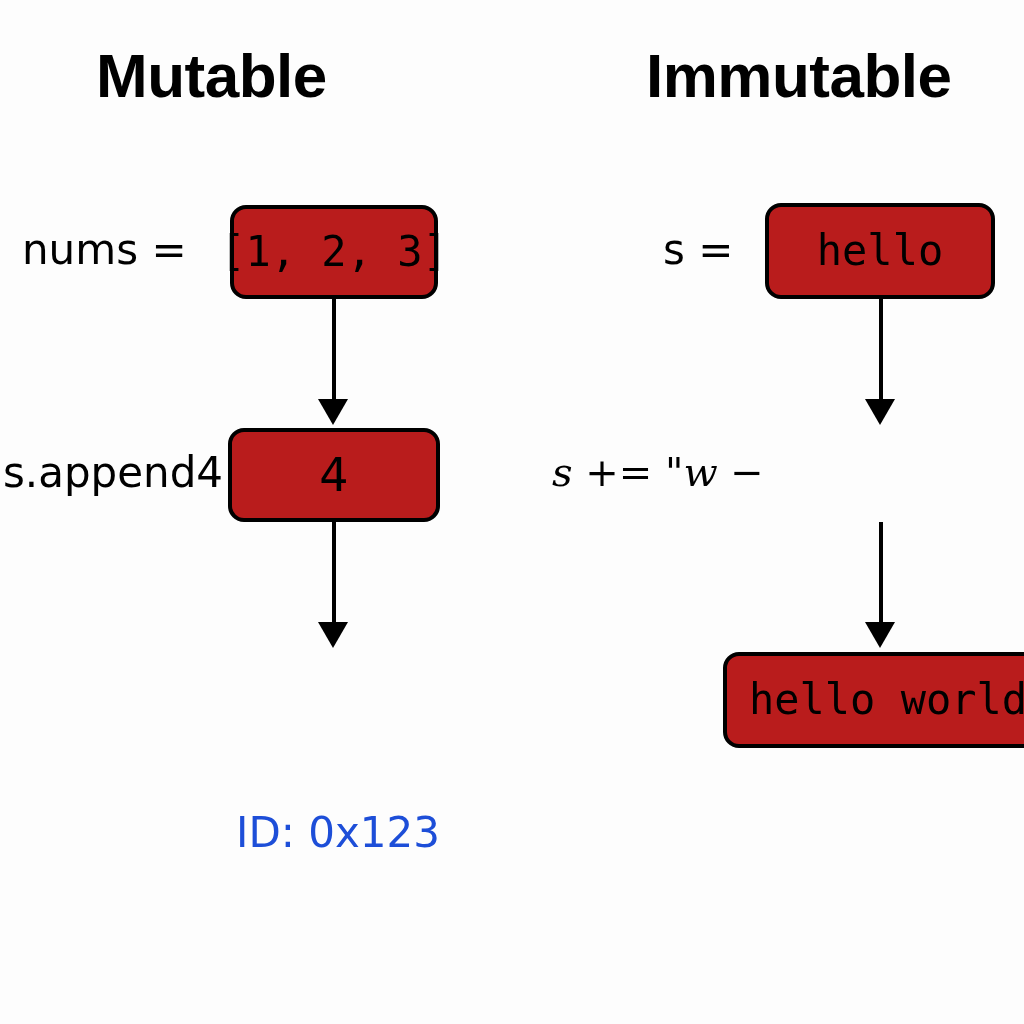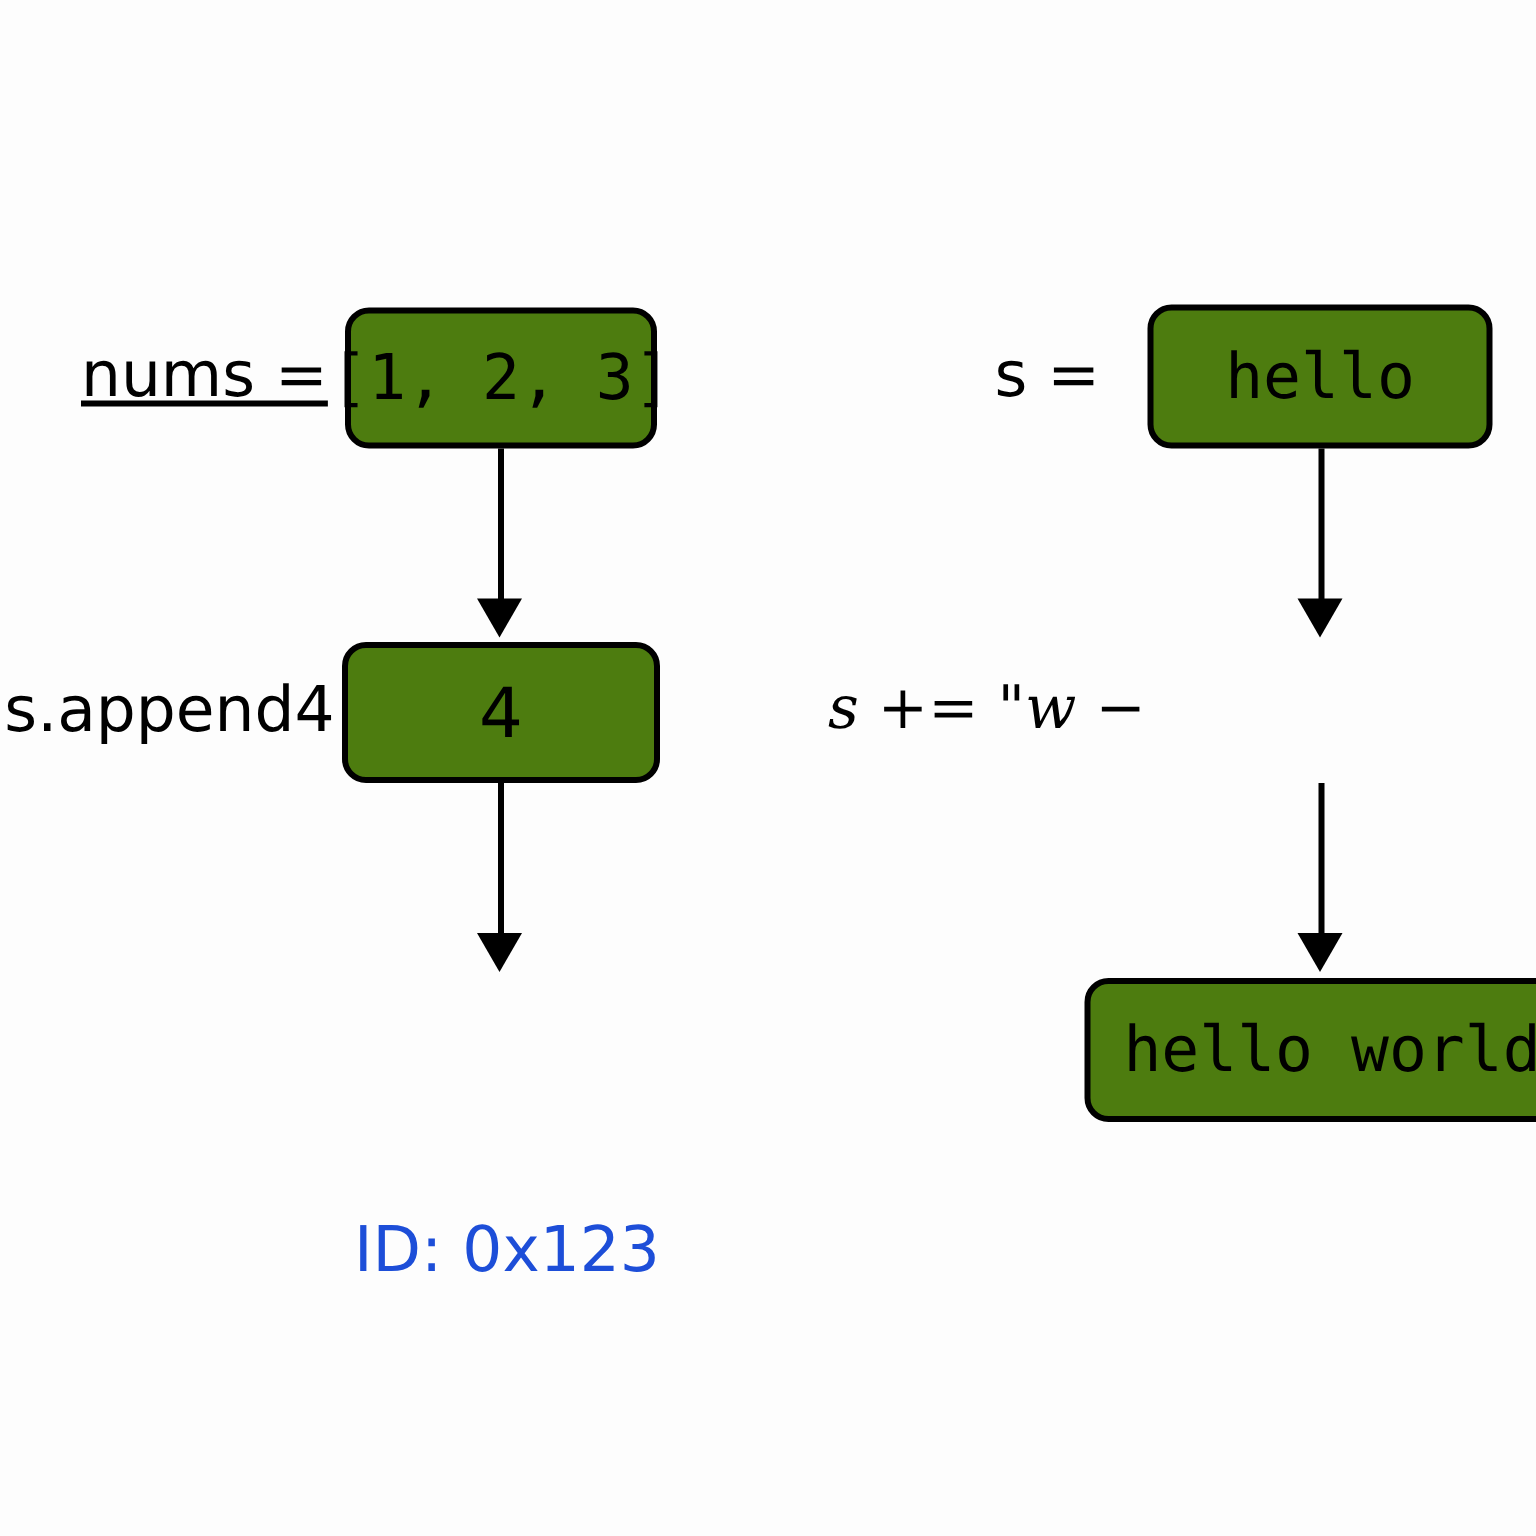--- a/index.html
+++ b/index.html
@@ -33,21 +33,21 @@
     white-space: nowrap;
     line-height: 1;
   }
   #title-mutable   { left: 96px;  top: 45px; }
   #title-immutable { left: 646px; top: 45px; }
 
   
   .node {
     position: absolute;
     box-sizing: border-box;
-    background: #4d7c0f;
+    background: #b91c1c;
     border: 4px solid #000000;
     border-radius: 16px;
     display: flex;
     align-items: center;
     justify-content: center;
     color: #000000;
     white-space: nowrap;
     overflow: visible;
   }
   .node .node-text {
@@ -73,21 +73,21 @@
 
   
   .side-label {
     position: absolute;
     font-family: "DejaVu Sans", sans-serif;
     font-size: 42px;
     color: #000000;
     white-space: nowrap;
     line-height: 1;
   }
-  #label-nums     { left: 54px;  top: 229px; text-decoration: underline; }
+  #label-nums     { left: 22px;  top: 229px; }
   #label-append   { left: -38px; top: 452px; }
   #label-s        { left: 663px; top: 229px; }
 
   .side-label-math {
     position: absolute;
     font-family: "DejaVu Serif", serif;
     font-style: italic;
     font-size: 40px;
     color: #000000;
     white-space: nowrap;
@@ -130,21 +130,23 @@
   #arrow3-line { left: 879px; top: 299px; height: 104px; }
   #arrow3-head { left: 865px; top: 399px; }
   #arrow4-line { left: 879px; top: 522px; height: 104px; }
   #arrow4-head { left: 865px; top: 622px; }
 </style>
 </head>
 <body>
 
 <div id="canvas">
 
+  <div class="col-title" id="title-mutable">Mutable</div>
 
+  <div class="col-title" id="title-immutable">Immutable</div>
 
   <div class="side-label" id="label-nums">nums = </div>
 
   <div class="node" id="box-nums-init">
     <span class="node-text">[1, 2, 3]</span>
   </div>
 
   <div class="arrow" id="arrow1-line"></div>
   <div class="arrow-head" id="arrow1-head"></div>
 

